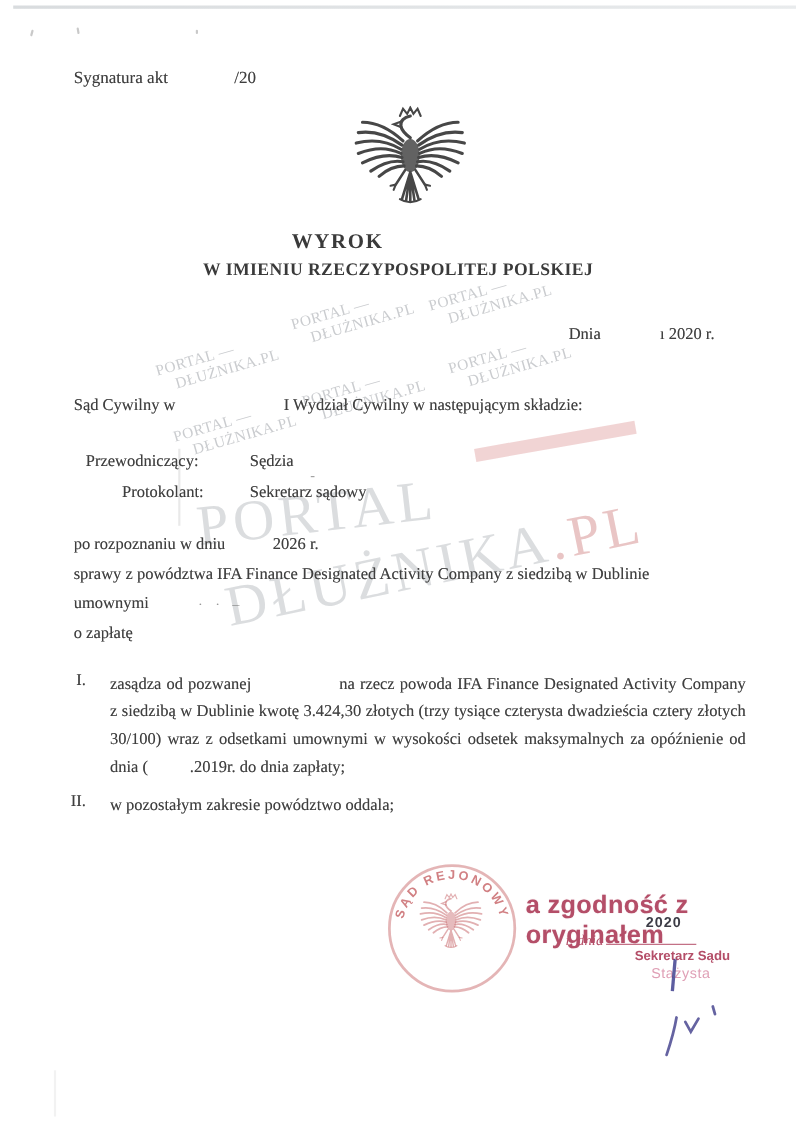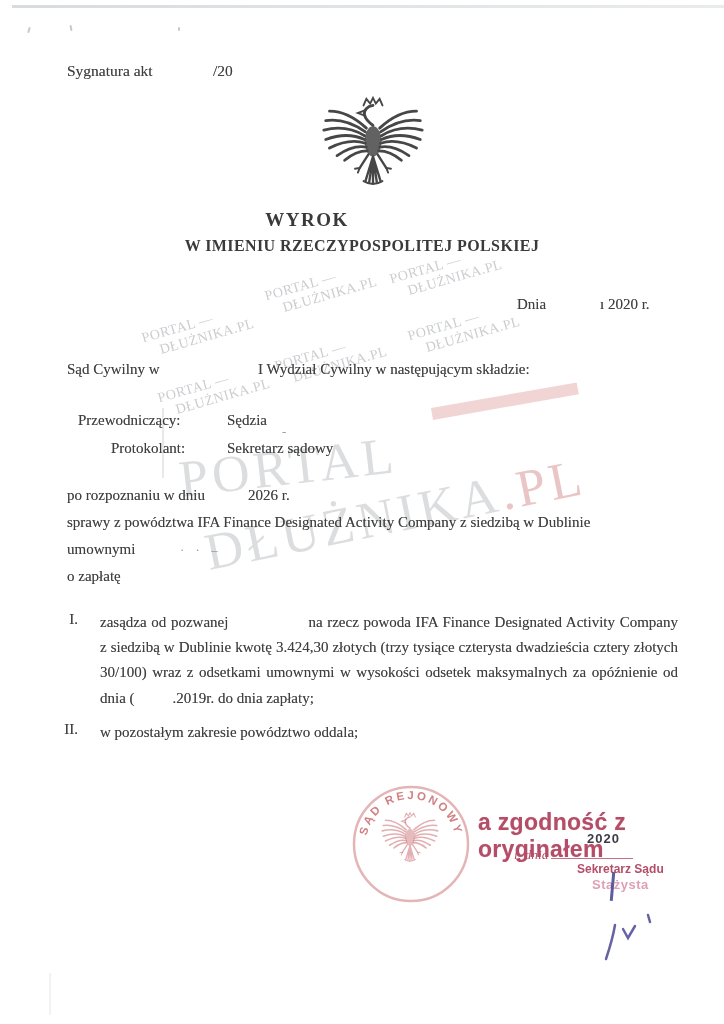--- a/index.html
+++ b/index.html
@@ -27,21 +27,21 @@
   .ruling .body{width:578px;text-align:justify;line-height:25.2px;}
   .gap1{display:inline-block;width:80px;}
   .gap2{display:inline-block;width:38px;}
   
   .round-stamp{left:350px;top:783px;width:122px;height:122px;opacity:.92;}
   .cert{left:478px;top:809px;font-family:"Liberation Sans",sans-serif;font-weight:bold;font-size:23px;letter-spacing:.3px;color:#b44e68;text-shadow:0 0 1px rgba(180,78,104,.4);}
   .styear{left:587px;top:831px;font-family:"Liberation Sans",sans-serif;font-weight:bold;font-size:13px;color:#3c3c46;letter-spacing:1px;}
   .stdate{left:514px;top:847px;font-style:italic;font-size:13.5px;color:#b44e68;}
   .stdate .uline{display:inline-block;width:82px;border-bottom:1.5px solid rgba(180,78,104,.8);height:11px;margin-left:2px;}
   .stsec{left:577px;top:862px;font-family:"Liberation Sans",sans-serif;font-weight:bold;font-size:12px;color:#b44e68;}
-  .sttrainee{left:592px;top:877px;font-family:"Liberation Sans",sans-serif;font-weight:bold;font-size:13px;color:rgba(217,142,168,.85);letter-spacing:.5px;}
+  .sttrainee{left:592px;top:877px;font-family:"Liberation Sans",sans-serif;font-weight:normal;font-size:13px;color:rgba(217,142,168,.85);letter-spacing:.5px;}
   .bluestroke{left:611px;top:872px;width:3px;height:29px;background:#41418f;opacity:.85;transform:rotate(5deg);}
   .penmark{left:585px;top:895px;width:90px;height:75px;}
   .faintline{background:rgba(40,40,40,.1);}
   .remnant{color:rgba(70,70,70,.55);font-size:13px;letter-spacing:4px;}
 </style>
 </head>
 <body>
 
 <div id="page">
 

